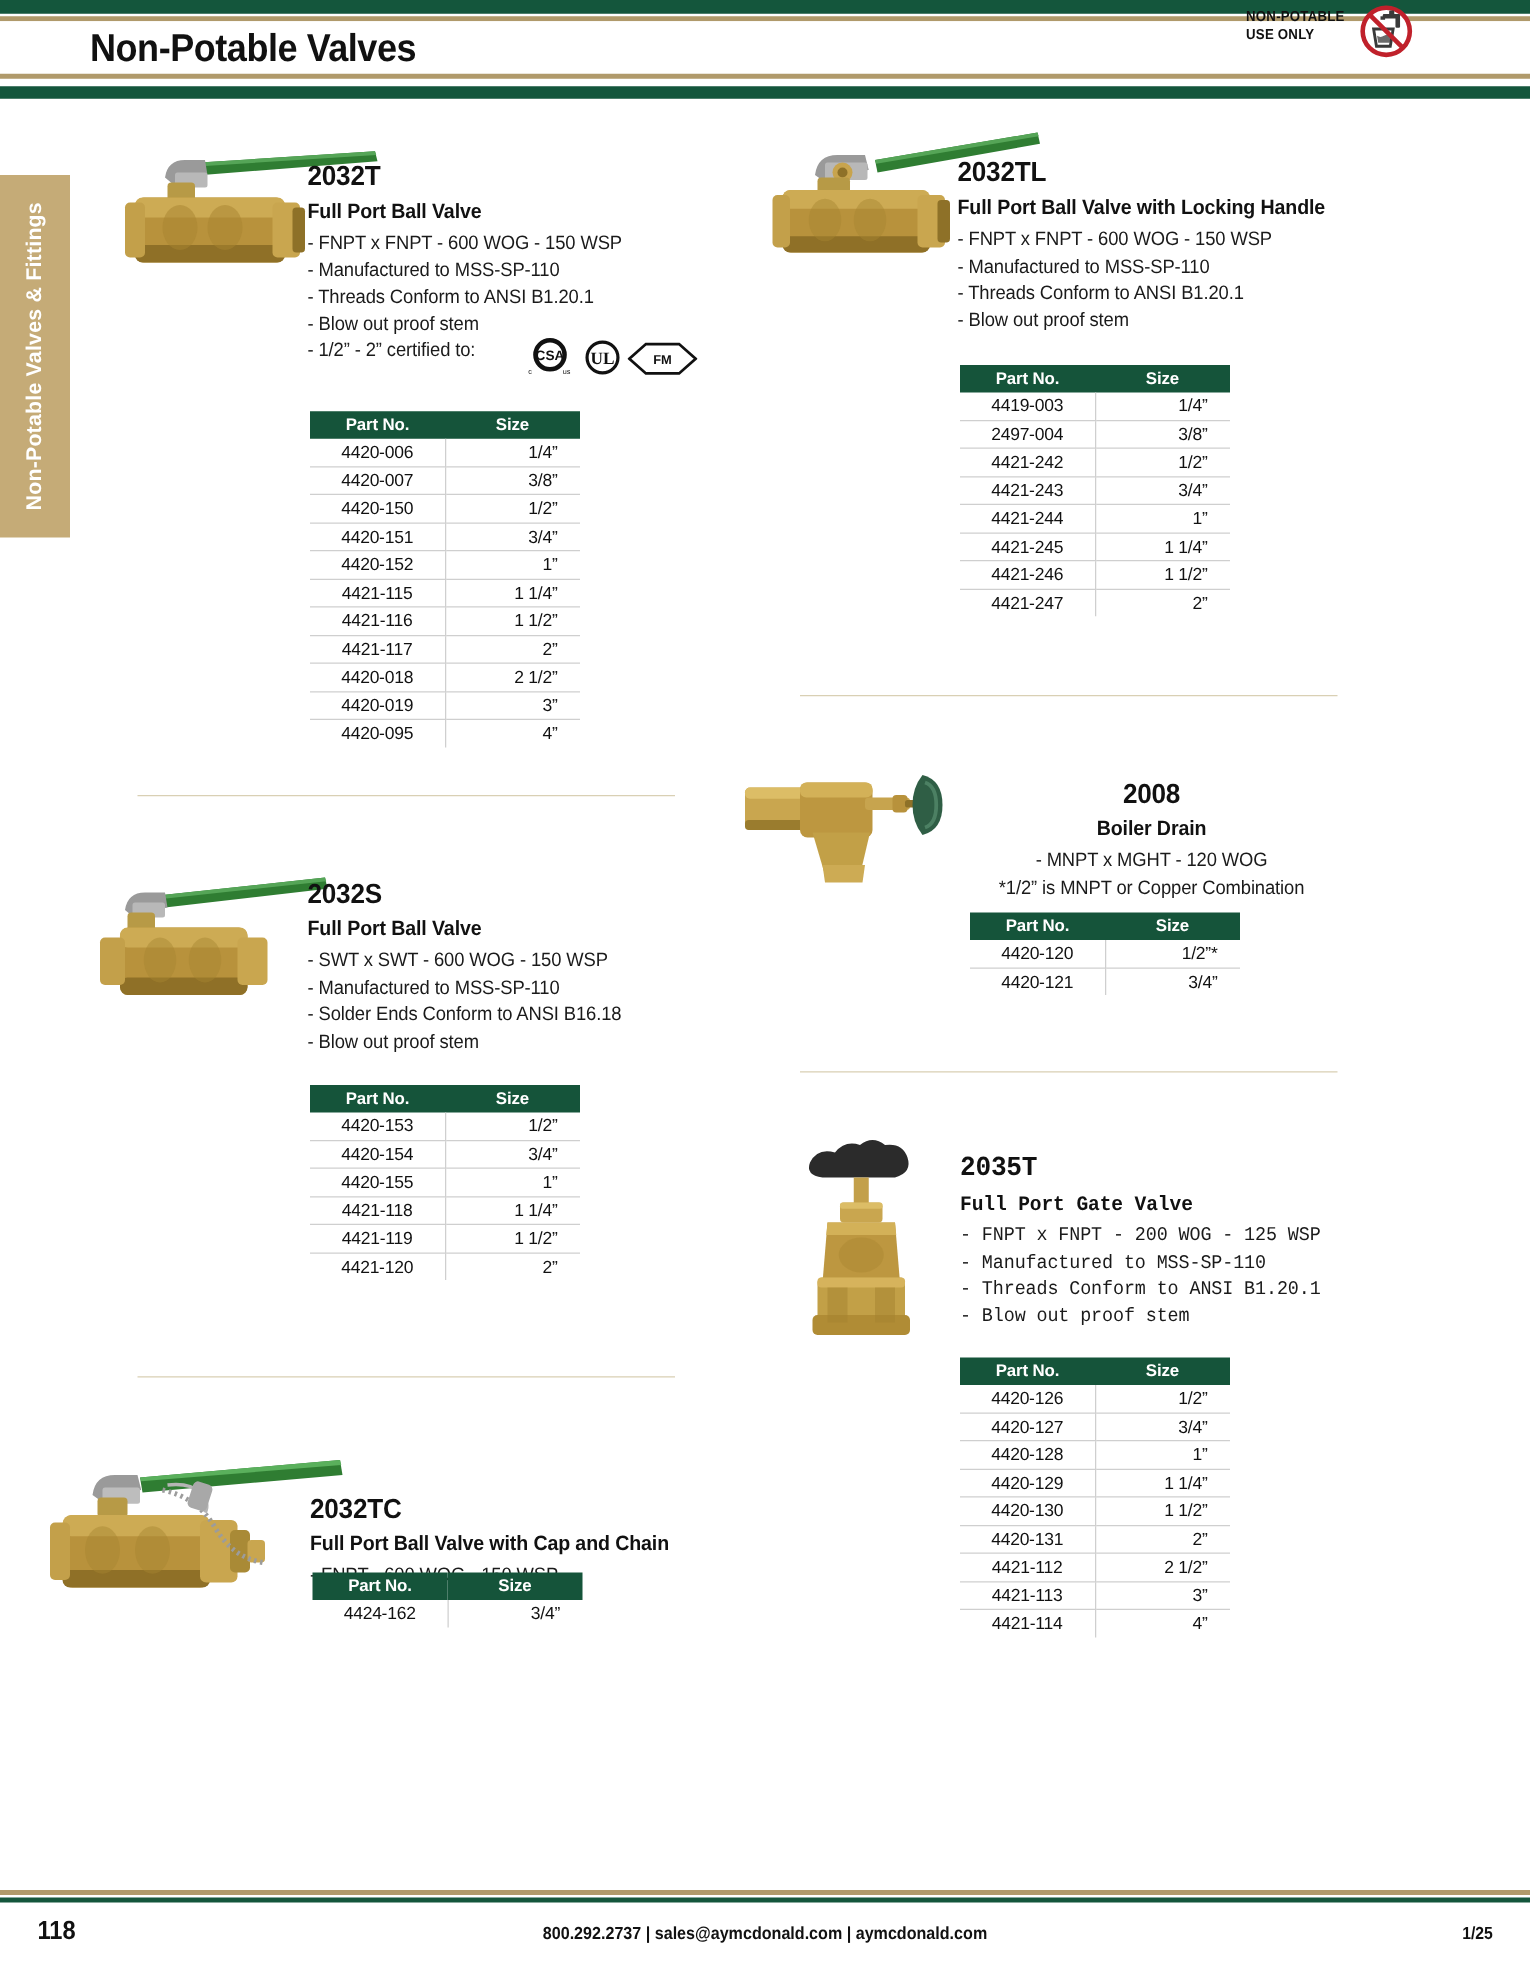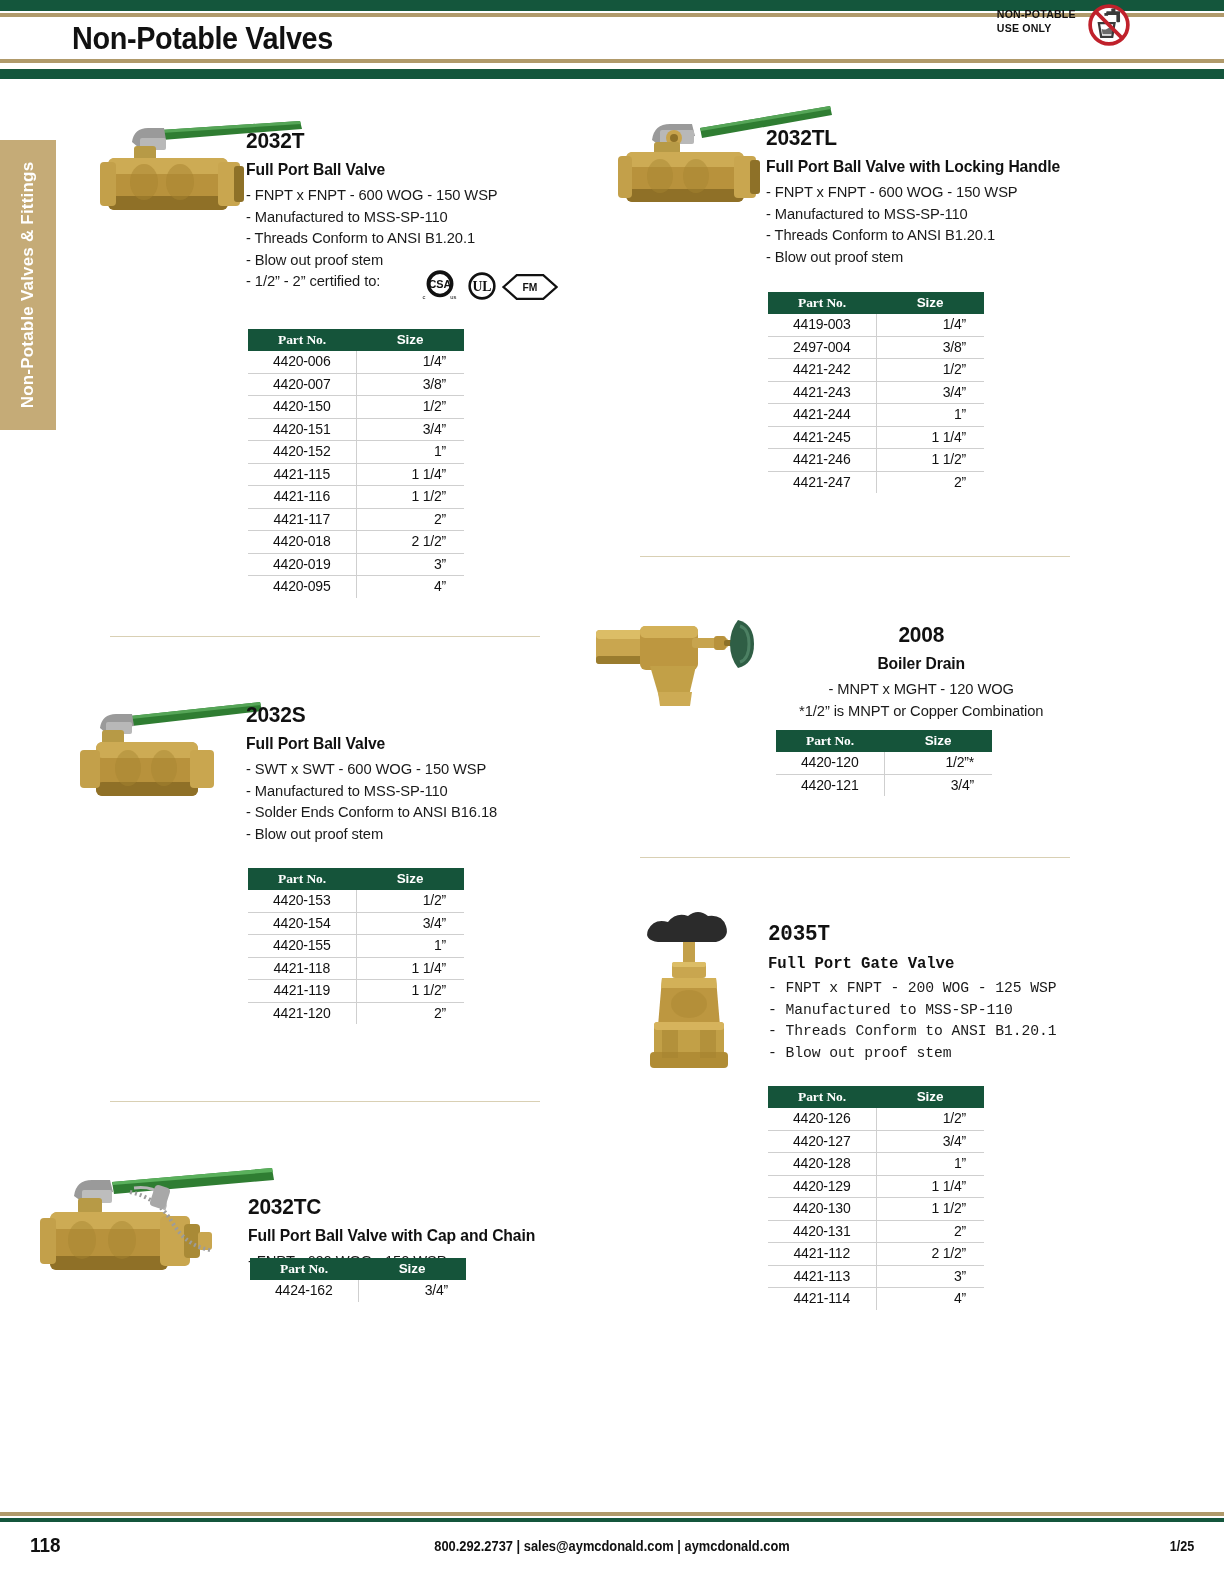--- a/index.html
+++ b/index.html
@@ -56,21 +56,21 @@
     background:#15543a;color:#fff;font-size:13.5px;font-weight:bold;
     padding:3px 0 4px 0;text-align:center;line-height:15px;letter-spacing:-0.1px;
   }
   .ptable td{
     font-size:14px;color:#111;padding:2px 0 2.5px 0;line-height:17px;
     border-bottom:1px solid #cfcfcf;letter-spacing:-0.2px;
   }
   .ptable tr:last-child td{border-bottom:none;}
   .ptable td.part{text-align:center;border-right:1px solid #cfcfcf;}
   .ptable td.size{text-align:right;padding-right:18px;}
-  .ptable th.part-h{width:108px;font-family:Liberation Serif, serif;}
+  .ptable th.part-h{width:108px;}
   .ptable th.size-h{width:108px;}
 
   
   .divider{position:absolute;height:1px;background:#d9d0b4;}
 
   
   .certs{position:absolute;display:flex;align-items:flex-end;gap:4px;}
   .cert{display:block;}
 
   

